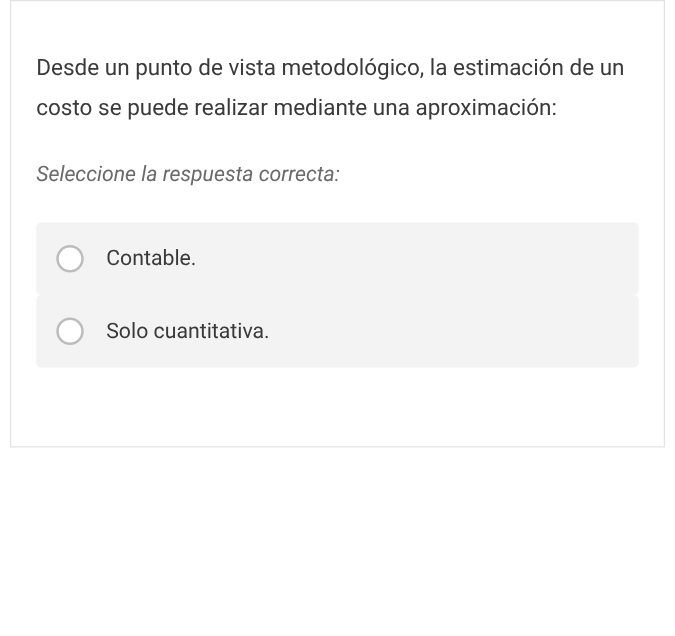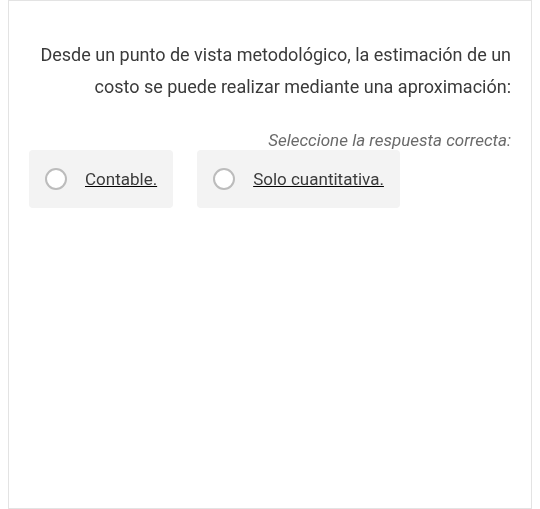--- a/index.html
+++ b/index.html
@@ -7,39 +7,39 @@
     font-family: -apple-system, BlinkMacSystemFont, "Segoe UI", Roboto, "Helvetica Neue", Arial, sans-serif;
     background: #fff;
     width: 540px;
     height: 509px;
     overflow: hidden;
   }
   .card {
     border: 1px solid #e3e3e3;
     margin: 0 8px;
     padding: 20px;
-    height: 509px;
+    height: 358px;
     background: #fff;
-    text-align: right;
   }
   .question-text {
     font-size: 18px;
     line-height: 1.75;
     color: #3a3a3a;
     margin-top: 18px;
     margin-bottom: 28px;
     font-weight: 400;
   }
   .instruction {
     font-style: italic;
     font-size: 17px;
     color: #6a6a6a;
+    margin-bottom: 28px;
     font-weight: 400;
   }
-  .options { display: flex; flex-direction: row; gap: 24px; text-decoration: underline; }
+  .options { display: flex; flex-direction: column; gap: 0; }
   .option {
     background: #f3f3f3;
     border-radius: 4px;
     padding: 18px 16px;
     display: flex;
     align-items: center;
     gap: 18px;
     cursor: pointer;
   }
   .radio {

